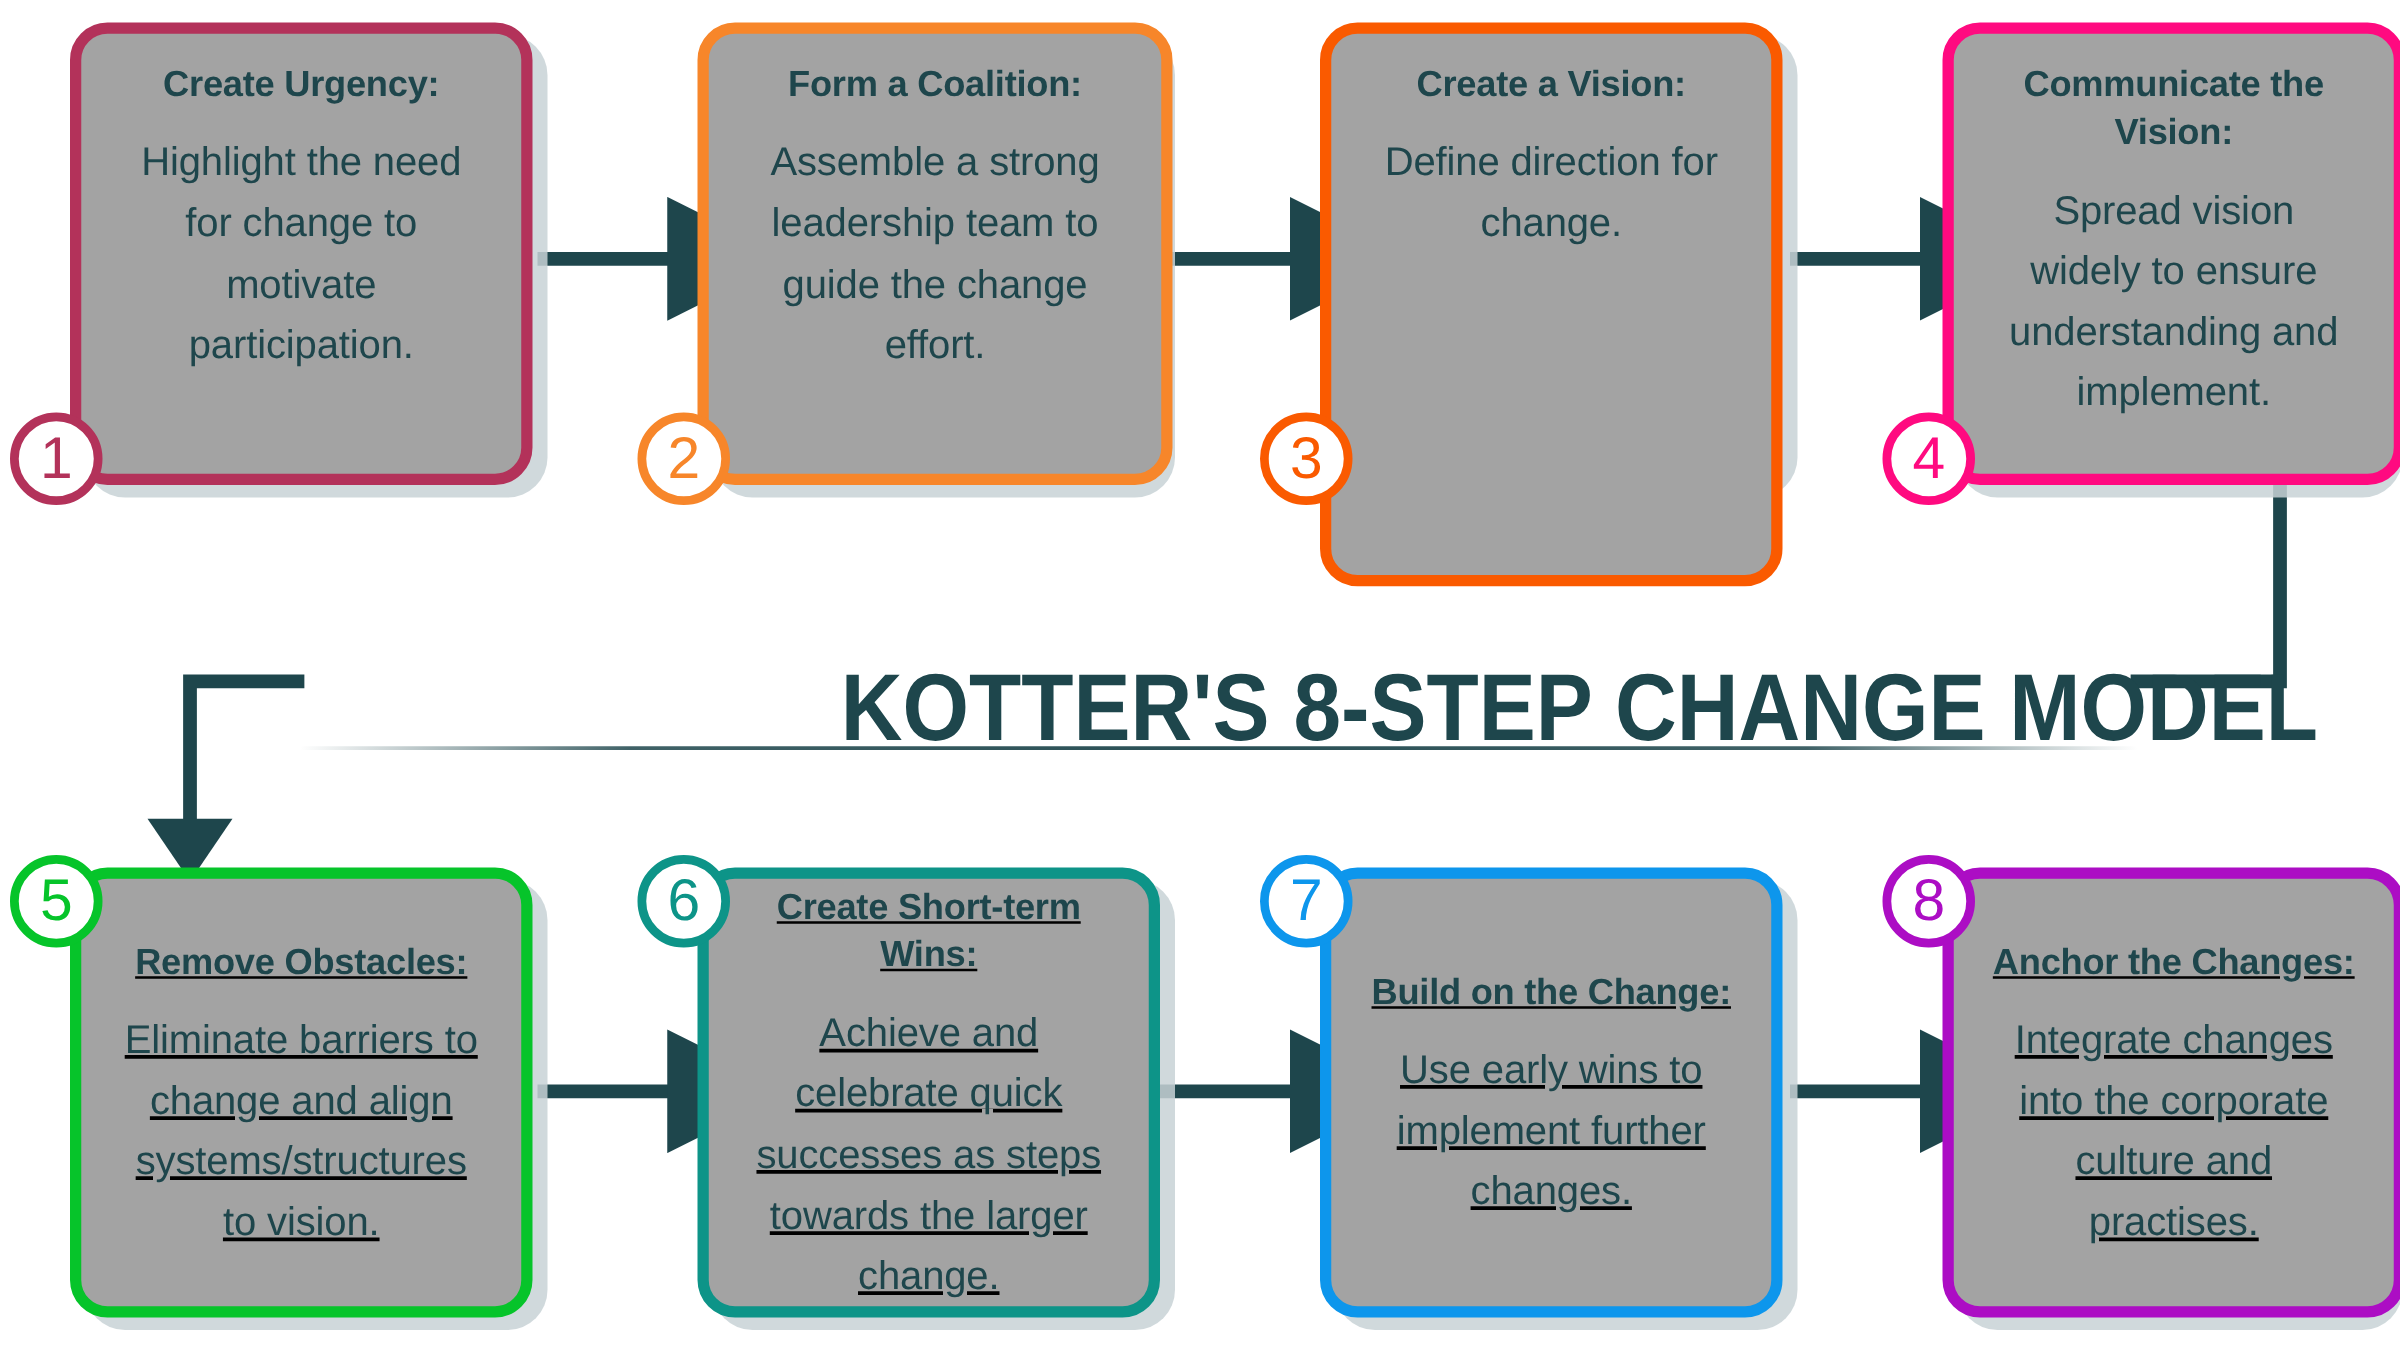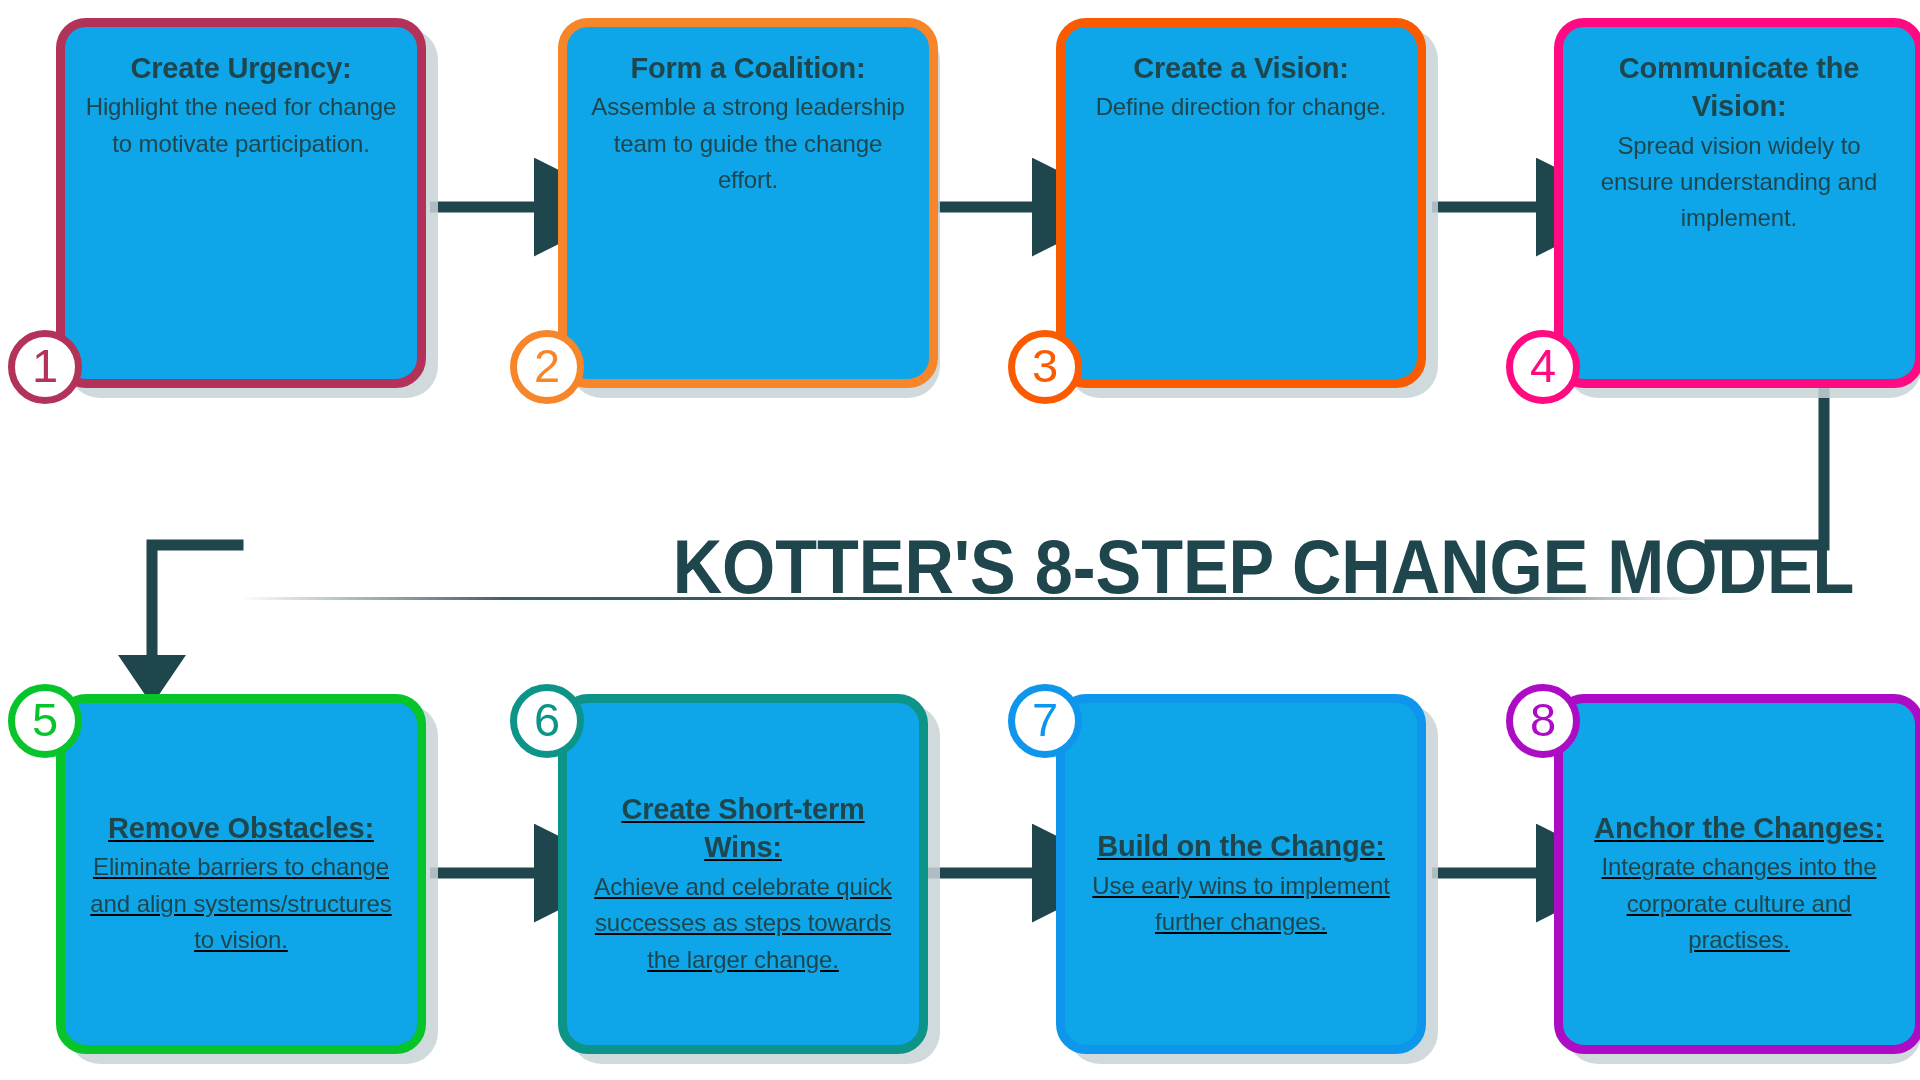--- a/index.html
+++ b/index.html
@@ -29,21 +29,21 @@
   }
 
   
   .card {
     position: absolute;
     z-index: 3;
     box-sizing: border-box;
     border-style: solid;
     border-width: 9px;
     border-radius: 30px;
-    background: #0ea5e9;
+    background: #a3a3a3;
     display: flex;
     flex-direction: column;
     align-items: center;
     justify-content: flex-start;
     text-align: center;
     padding: 22px 18px 18px 18px;
   }
   .card.bottomrow {
     justify-content: center;
     padding-top: 38px;
@@ -58,26 +58,26 @@
   }
   .card-title {
     font-size: 29px;
     font-weight: bold;
     color: #1e464c;
     line-height: 1.32;
     letter-spacing: -.2px;
     margin: 0 0 2px 0;
   }
   .card-body {
-    font-size: 24px;
+    font-size: 32px;
     font-weight: normal;
     color: #1e464c;
     line-height: 1.52;
     letter-spacing: -.1px;
-    margin: 0;
+    margin: 16px;
   }
 
   
   .badge {
     position: absolute;
     z-index: 4;
     width: 74px;
     height: 74px;
     border-radius: 50%;
     border-style: solid;
@@ -183,21 +183,21 @@
   <div class="card" style="left:56px; top:18px; width:370px; height:370px; border-color:#b3325a;">
     <div class="card-title">Create Urgency:</div>
     <div class="card-body">Highlight the need for change to motivate participation.</div>
   </div>
 
   <div class="card" style="left:558px; top:18px; width:380px; height:370px; border-color:#f7862a;">
     <div class="card-title">Form a Coalition:</div>
     <div class="card-body">Assemble a strong leadership team to guide the change effort.</div>
   </div>
 
-  <div class="card" style="left:1056px; top:18px; width:370px; height:370px; border-color:#fa5a00;">
+  <div class="card" style="left:1056px; top:18px; width:370px; height:451px; border-color:#fa5a00;">
     <div class="card-title">Create a Vision:</div>
     <div class="card-body">Define direction for change.</div>
   </div>
 
   <div class="card" style="left:1554px; top:18px; width:370px; height:370px; border-color:#ff0a80;">
     <div class="card-title">Communicate the Vision:</div>
     <div class="card-body">Spread vision widely to ensure understanding and implement.</div>
   </div>
 
   <div class="card bottomrow" style="left:56px; top:694px; width:370px; height:360px; border-color:#06c42a;">

